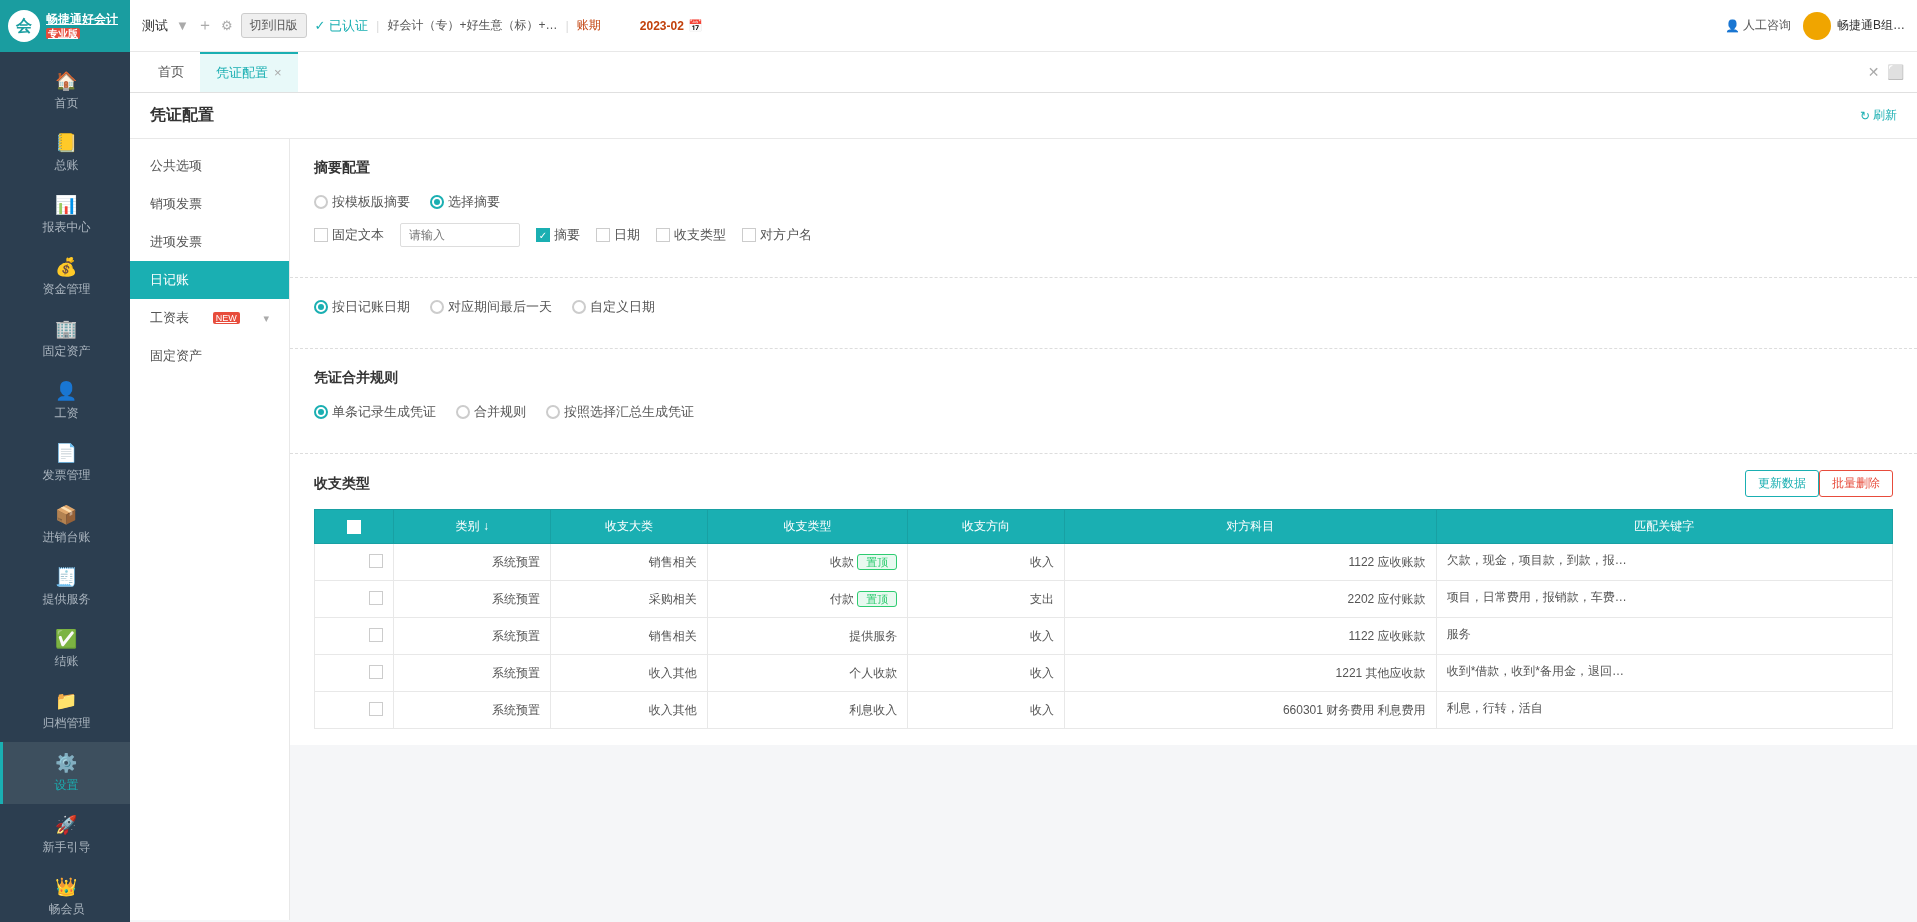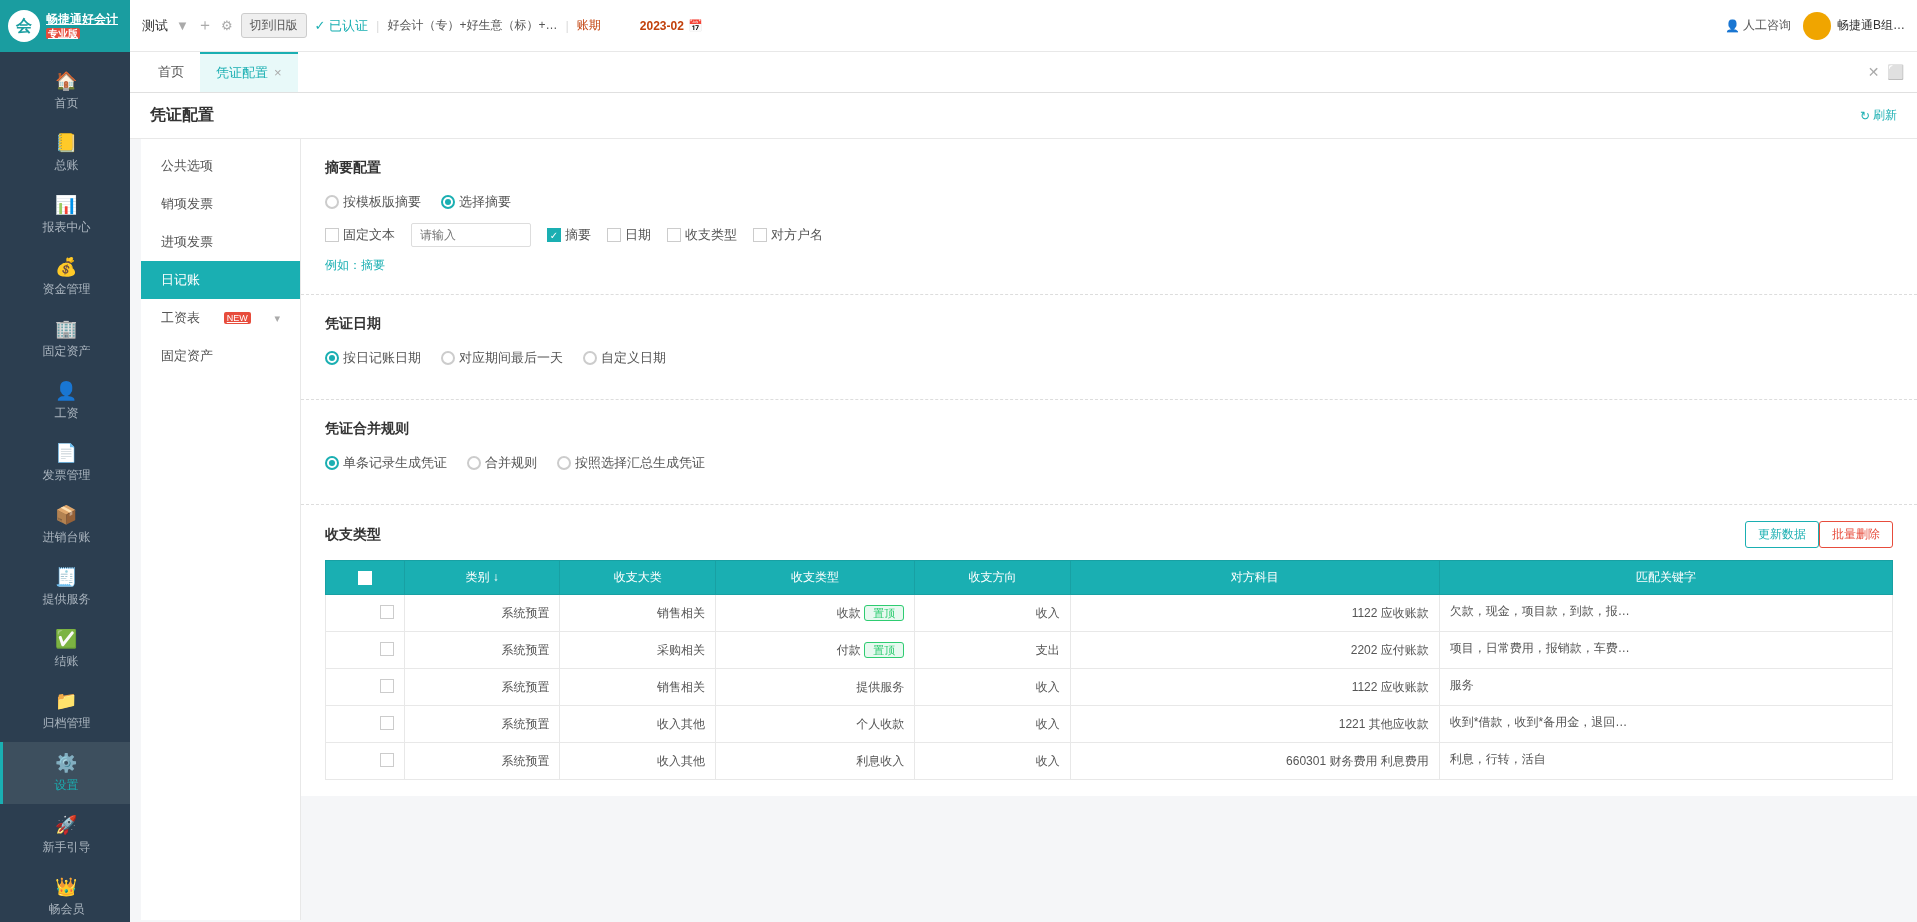--- a/index.html
+++ b/index.html
@@ -149,21 +149,20 @@
       align-items: center;
       justify-content: space-between;
       border-bottom: 1px solid #e8e8e8;
     }
     .page-title { font-size: 16px; color: #333; font-weight: 600; }
     .refresh-btn { font-size: 12px; color: #1aafb2; cursor: pointer; display: flex; align-items: center; gap: 3px; }
 
     .content-body {
       display: flex;
       height: calc(100% - 48px);
-      padding-left: 11px;
     }
 
     
     .left-nav {
       width: 160px;
       background: #fff;
       border-right: 1px solid #e8e8e8;
       padding: 8px 0;
       flex-shrink: 0;
     }
@@ -475,27 +474,23 @@
               </label>
               <label class="checkbox-item">
                 <div class="checkbox-box"></div>
                 <span>收支类型</span>
               </label>
               <label class="checkbox-item">
                 <div class="checkbox-box"></div>
                 <span>对方户名</span>
               </label>
             </div>
-            <div class="example-text">
-              <span>例如：</span><span>摘要</span>
-            </div>
           </div>
 
           <div class="section">
-            <div class="section-title">凭证日期</div>
             <div class="radio-group">
               <label class="radio-item">
                 <div class="radio-dot checked"></div>
                 <span>按日记账日期</span>
               </label>
               <label class="radio-item">
                 <div class="radio-dot"></div>
                 <span>对应期间最后一天</span>
               </label>
               <label class="radio-item">

